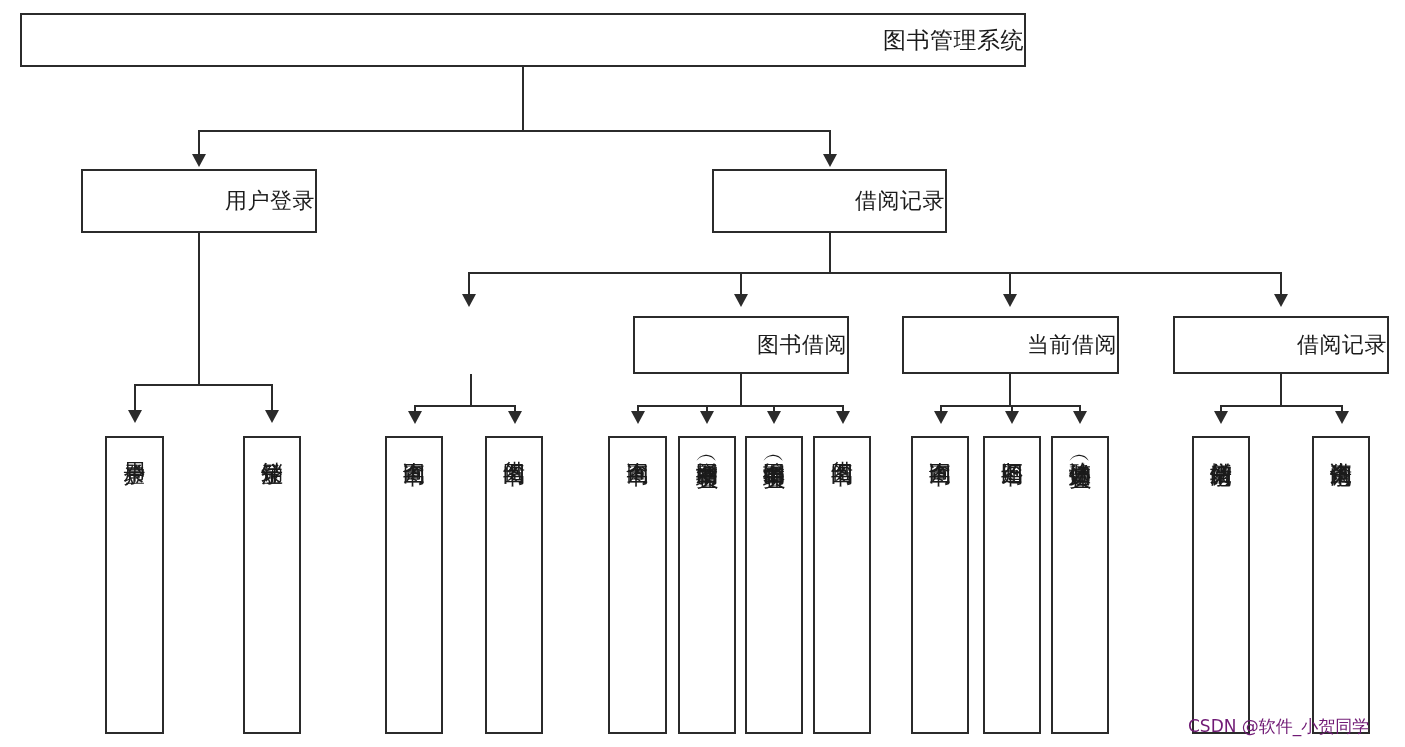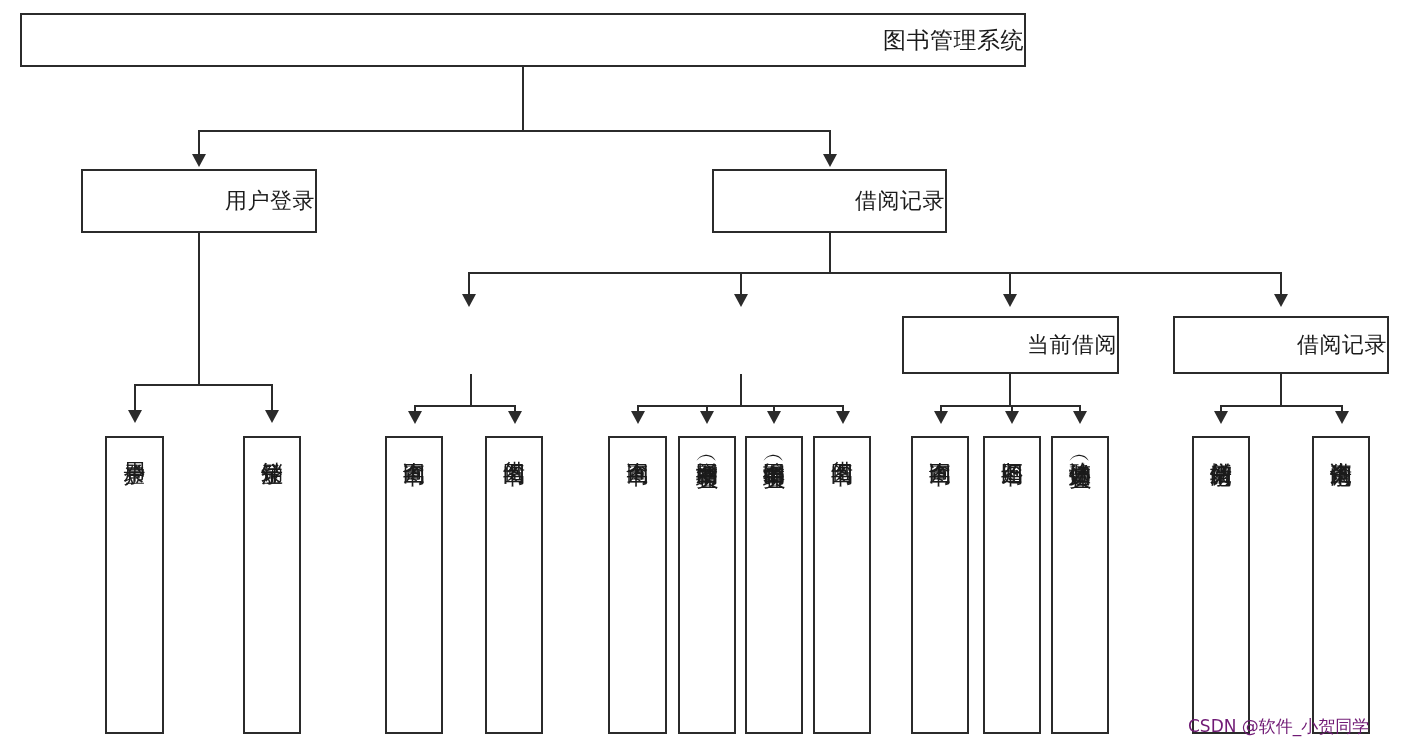--- a/index.html
+++ b/index.html
@@ -117,20 +117,23 @@
   <div class="line hline" style="left:468px; top:272px; width:814px;"></div>
   <div class="line vline" style="left:468px; top:272px; height:24px;"></div>
   <div class="arrow" style="left:462px; top:294px;"></div>
   <div class="line vline" style="left:740px; top:272px; height:24px;"></div>
   <div class="arrow" style="left:734px; top:294px;"></div>
   <div class="line vline" style="left:1009px; top:272px; height:24px;"></div>
   <div class="arrow" style="left:1003px; top:294px;"></div>
   <div class="line vline" style="left:1280px; top:272px; height:24px;"></div>
   <div class="arrow" style="left:1274px; top:294px;"></div>
 
+  <div class="node horiz" style="left:633px; top:316px; width:216px; height:58px;">
+    <span class="label">图书借阅</span>
+  </div>
   <div class="node horiz" style="left:902px; top:316px; width:217px; height:58px;">
     <span class="label">当前借阅</span>
   </div>
   <div class="node horiz" style="left:1173px; top:316px; width:216px; height:58px;">
     <span class="label">借阅记录</span>
   </div>
 
   <div class="line vline" style="left:470px; top:374px; height:32px;"></div>
   <div class="line hline" style="left:414px; top:405px; width:101px;"></div>
   <div class="line vline" style="left:414px; top:405px; height:8px;"></div>

